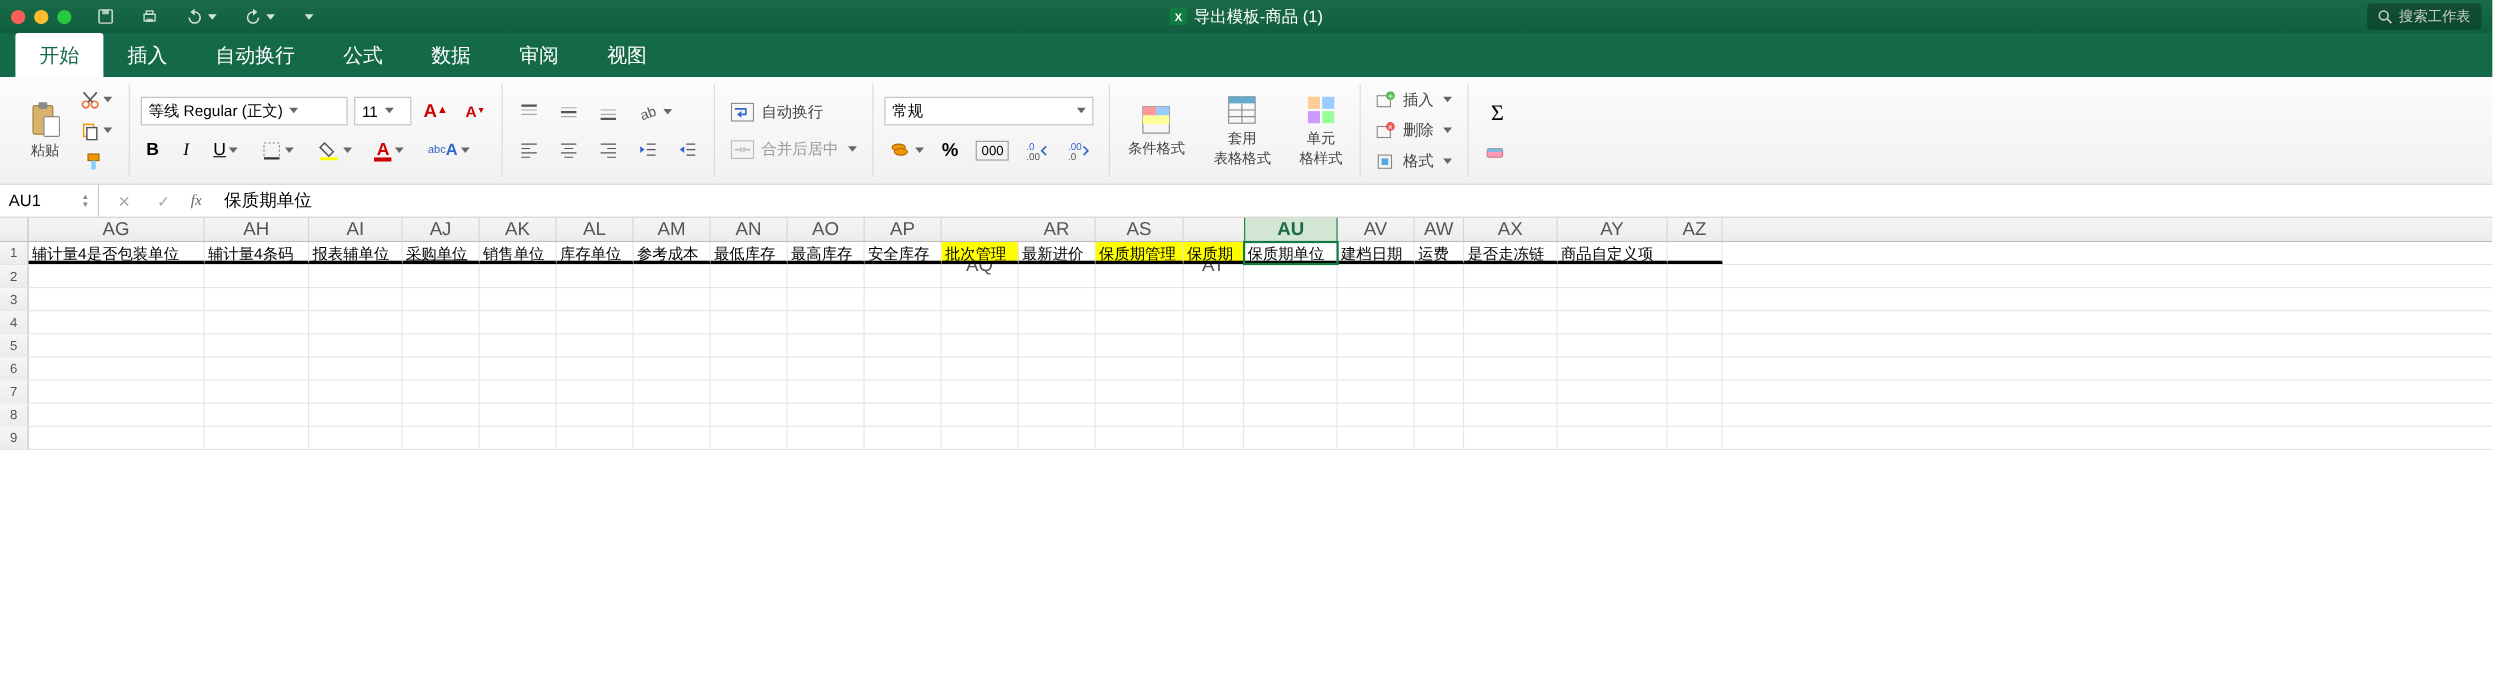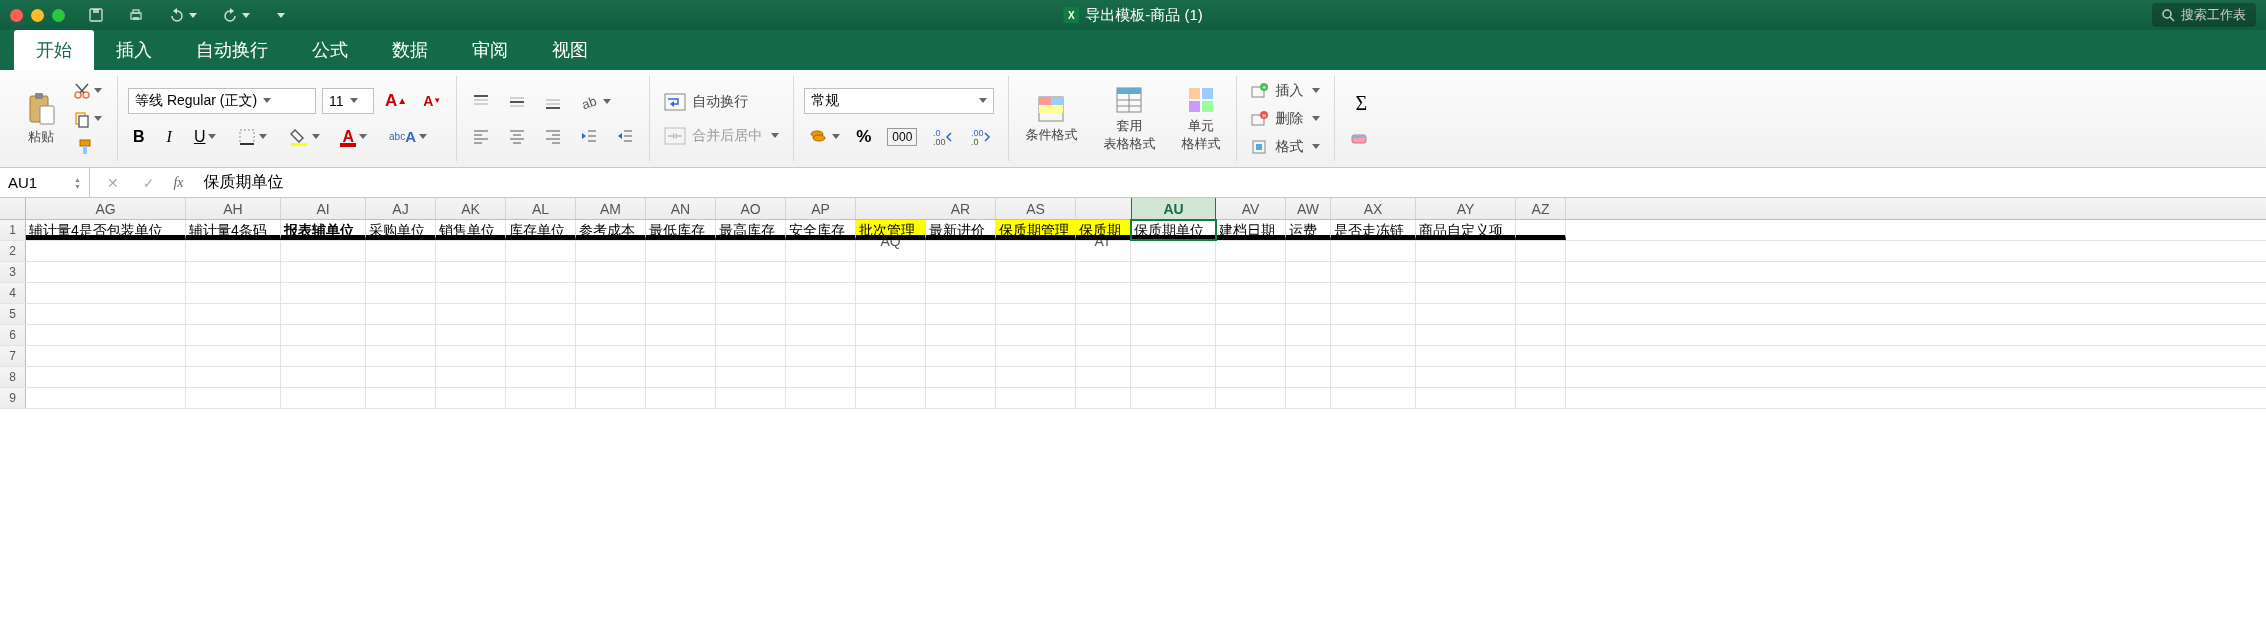--- a/index.html
+++ b/index.html
@@ -38,29 +38,29 @@
   .formula-bar { height: 30px; border-bottom: 1px solid #c9c9c9; display: flex; align-items: center; background: #fff; }
   .name-box { width: 90px; border-right: 1px solid #c9c9c9; padding: 0 8px; font-size: 15px; display:flex; align-items:center; justify-content:space-between; height:100%;}
   .fb-icons { display: flex; gap: 14px; padding: 0 12px; color: #888; align-items:center;}
   .fx { font-style: italic; font-family: serif; color: #666; }
   .formula-input { flex: 1; padding: 0 8px; font-size: 16px; }
 
   
   .grid-wrap { position: relative; }
   .col-headers { display: flex; height: 22px; background: linear-gradient(#f5f5f5,#ececec); border-bottom: 1px solid #bdbdbd; }
   .corner { width: 26px; background: linear-gradient(#f5f5f5,#ececec); border-right: 1px solid #bdbdbd; }
-  .ch { border-right: 1px solid #d5d5d5; text-align: center; font-size: 14px; color: #555; line-height: 22px; }
+  .ch { border-right: 1px solid #d5d5d5; text-align: center; font-size: 17px; color: #555; line-height: 22px; }
   .ch.sel { background: #d3e5d3; color: #1a6b4a; font-weight: 600; border-left:1px solid #107c41; border-right:1px solid #107c41;}
   .rows { }
   .row { display: flex; height: 21px; border-bottom: 1px solid #e3e3e3; }
   .rh { width: 26px; background: linear-gradient(#f5f5f5,#ececec); border-right: 1px solid #bdbdbd; text-align: center; font-size: 12px; color: #555; line-height: 21px; }
   .cell { border-right: 1px solid #e3e3e3; font-size: 14px; padding: 0 3px; line-height: 21px; overflow: hidden; white-space: nowrap; }
   .cell.hl { background: #ffff00; }
   .cell.sel { outline: 2px solid #107c41; outline-offset: -1px; background: #fff; position: relative; z-index: 2;}
-  .row.first .cell { border-bottom: 5px solid #000000; }
+  .row.first .cell { border-bottom: 3px solid #000000; }
 
   svg { display: block; }
 </style>
 </head>
 <body>
 
 <div class="titlebar">
   <div class="traffic">
     <div class="tl r"></div>
     <div class="tl y"></div>
@@ -465,21 +465,21 @@
         <div class="ch" style="width: 85px;">AX</div>
         <div class="ch" style="width: 100px;">AY</div>
         <div class="ch" style="width: 50px;">AZ</div>
       </div>
   </div>
   <div class="rows" id="rows">
       <div class="row first">
         <div class="rh">1</div>
         <div class="cell" style="width: 160px;">辅计量4是否包装单位</div>
         <div class="cell" style="width: 95px;">辅计量4条码</div>
-        <div class="cell" style="width: 85px; font-weight: bold;">报表辅单位</div>
+        <div class="cell" style="width: 85px;">报表辅单位</div>
         <div class="cell" style="width: 70px; text-decoration: underline;">采购单位</div>
         <div class="cell" style="width: 70px;">销售单位</div>
         <div class="cell" style="width: 70px;">库存单位</div>
         <div class="cell" style="width: 70px;">参考成本</div>
         <div class="cell" style="width: 70px;">最低库存</div>
         <div class="cell" style="width: 70px;">最高库存</div>
         <div class="cell" style="width: 70px;">安全库存</div>
         <div class="cell hl" style="width: 70px;">批次管理</div>
         <div class="cell" style="width: 70px;">最新进价</div>
         <div class="cell hl" style="width: 80px;">保质期管理</div>

